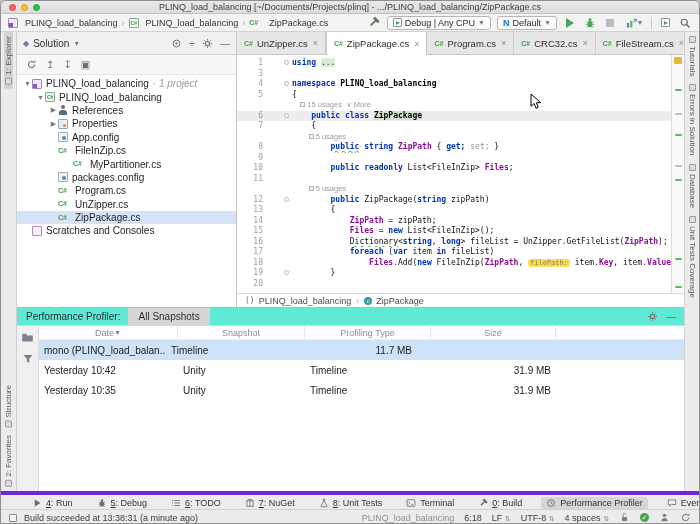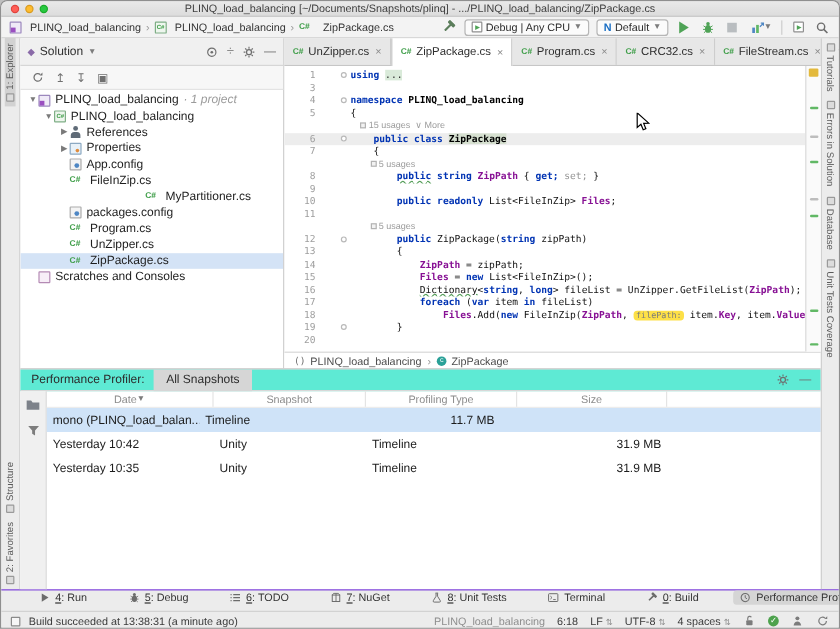--- a/index.html
+++ b/index.html
@@ -113,21 +113,21 @@
   .ptable{flex:1;display:flex;flex-direction:column;min-width:0}
   .phrow{height:14px;display:flex;border-bottom:1px solid #ececec}
   .phcell{font-size:9px;color:#8c8c8c;display:flex;align-items:center;justify-content:center;border-right:1px solid #e4e4e4}
   .phcell:last-child{border-right:none}
   .prow{height:20px;display:flex;align-items:center;font-size:10px;color:#1c1c1c}
   .prow.sel{background:#cfe3f8}
   .pcell{padding:0 5px;white-space:nowrap;overflow:hidden}
   .pcell.r{text-align:right}
   .c0{width:139px}.c1{width:127px}.c2{width:126px}.c3{width:125px}.c4{flex:1}
   
-  .toolbar-bottom{height:18px;background:#ececec;border-top:1px solid #6d28d9;display:flex;align-items:flex-start;gap:24px;padding:0 16px 0 26px;font-size:9px;color:#333;white-space:nowrap}
+  .toolbar-bottom{height:18px;background:#ececec;border-top:4px solid #6d28d9;display:flex;align-items:flex-end;gap:14px;padding:0 16px 0 26px;font-size:9px;color:#333;white-space:nowrap}
   .twb{display:flex;align-items:center;gap:4px;padding:1px 5px;border-radius:3px}
   .twb u{text-decoration:underline}
   .twb.active{background:#d5d5d5}
   .evlog{margin-left:auto;display:flex;align-items:center;gap:4px}
   .statusbar{height:16px;background:#ececec;border-top:1px solid #d2d2d2;display:flex;align-items:center;padding:0 8px;font-size:9px;color:#3a3a3a}
   .sb-right{margin-left:auto;display:flex;align-items:center;gap:10px}
   .sb-dim{color:#8e8e8e}
   .udarr{color:#8e8e8e;font-size:7px}
   .sqicon{width:8px;height:8px;border:1px solid #8a8a8a;border-radius:1px;display:inline-block;margin-right:7px;background:#f6f6f6}
   .chkcirc{width:9px;height:9px;border-radius:50%;background:#4da24d;color:#fff;font-size:7px;line-height:9px;text-align:center;display:inline-block}
@@ -211,21 +211,21 @@
       </symbol>
   </defs>
 </svg>
 
 <div class="window">
 
   <div class="titlebar">
     <span class="tl tl-close"></span>
     <span class="tl tl-min"></span>
     <span class="tl tl-max"></span>
-    <div class="wtitle">PLINQ_load_balancing [~/Documents/Snapshots/plinq] - .../PLINQ_load_balancing/ZipPackage.cs</div>
+    <div class="wtitle">PLINQ_load_balancing [~/Documents/Projects/plinq] - .../PLINQ_load_balancing/ZipPackage.cs</div>
   </div>
 
   <div class="mtoolbar">
     <div class="crumbs" id="top-crumbs">
         <span class="crumb">
           <span class="ti ti-solution"></span>
           <span>PLINQ_load_balancing</span>
         </span>
         <span class="crumb-sep">›</span>
         <span class="crumb">
@@ -359,21 +359,21 @@
               <div class="trow" style="padding-left: 32px;">
                 <span class="tarrow"></span>
                 <span class="ti ti-config"></span>
                 <span>App.config</span>
               </div>
               <div class="trow" style="padding-left: 32px;">
                 <span class="tarrow"></span>
                 <span class="ti ti-cs"></span>
                 <span>FileInZip.cs</span>
               </div>
-              <div class="trow" style="padding-left: 47px; margin-left: 48px;">
+              <div class="trow" style="padding-left: 47px;">
                 <span class="tarrow"></span>
                 <span class="ti ti-cs"></span>
                 <span>MyPartitioner.cs</span>
               </div>
               <div class="trow" style="padding-left: 32px;">
                 <span class="tarrow"></span>
                 <span class="ti ti-config"></span>
                 <span>packages.config</span>
               </div>
               <div class="trow" style="padding-left: 32px;">

